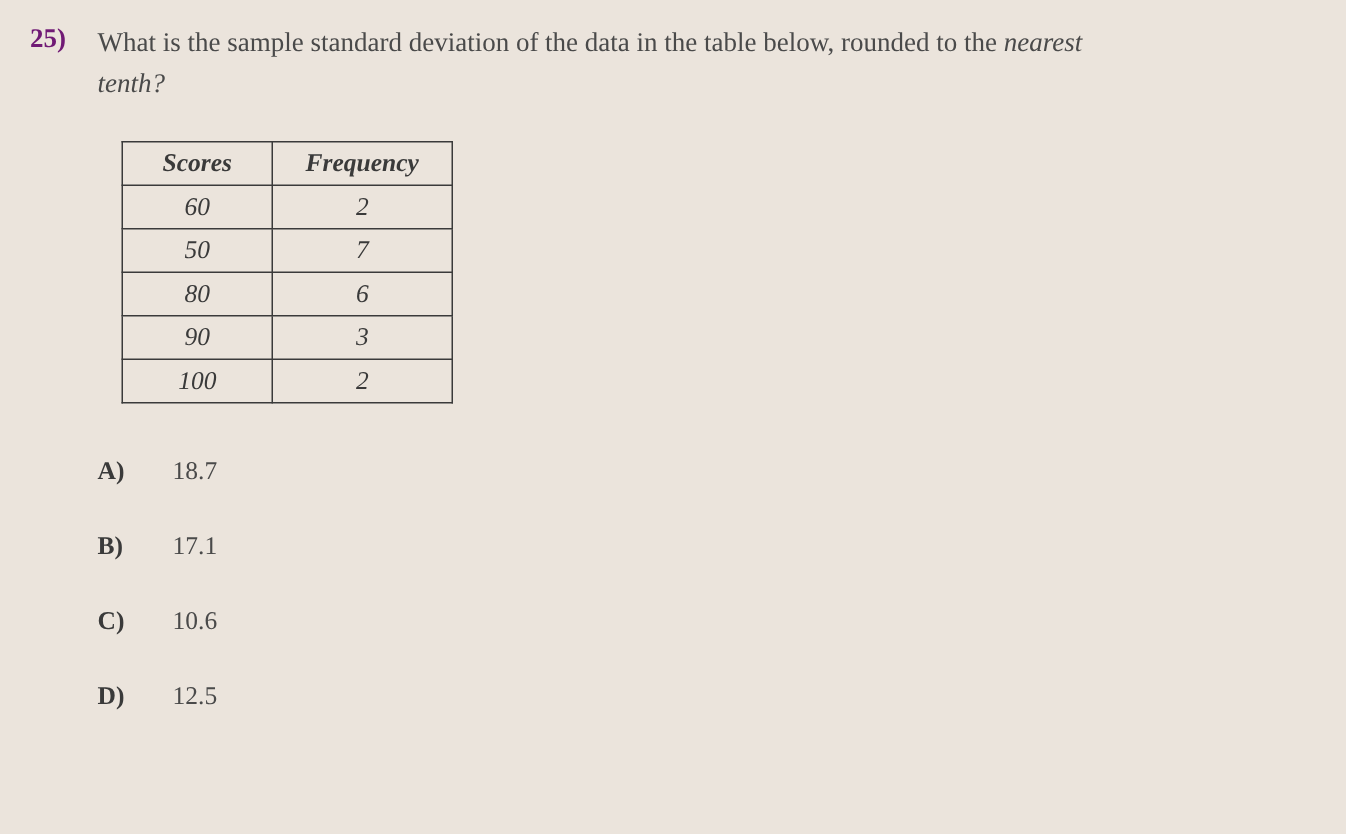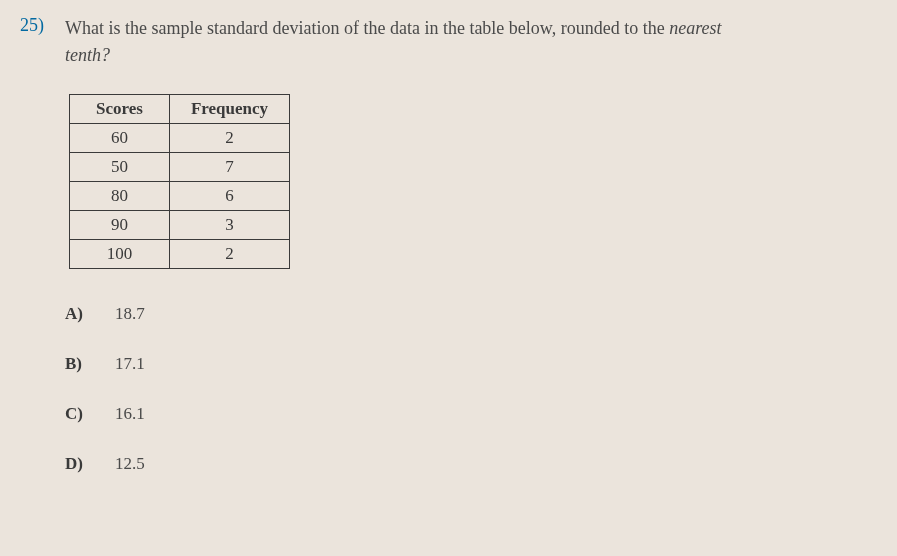--- a/index.html
+++ b/index.html
@@ -15,40 +15,41 @@
       padding: 15px 20px;
       color: #4a4a4a;
       position: relative;
     }
     .question-container {
       display: flex;
       align-items: flex-start;
       gap: 15px;
     }
     .question-number {
-      font-weight: normal;
-      color: #0369a1;
+      font-weight: bold;
+      color: #701a75;
       font-size: 18px;
       min-width: 30px;
     }
     .question-body {
       flex: 1;
     }
     .question-text {
       color: #4a4a4a;
       font-size: 18px;
       line-height: 1.5;
       margin-bottom: 23px;
     }
     .italic {
       font-style: italic;
     }
     .table-wrapper {
       margin-top: 25px;
-      margin-left: 4px;
+      margin-left: 16px;
+      font-style: italic;
     }
     table {
       border-collapse: collapse;
       background: transparent;
     }
     th, td {
       border: 1px solid #3a3a3a;
       padding: 4px 15px;
       text-align: center;
       font-size: 17px;
@@ -133,21 +134,21 @@
       <div class="option">
         <span class="option-label">A)</span>
         <span class="option-value">18.7</span>
       </div>
       <div class="option">
         <span class="option-label">B)</span>
         <span class="option-value">17.1</span>
       </div>
       <div class="option">
         <span class="option-label">C)</span>
-        <span class="option-value">16.1</span>
+        <span class="option-value">10.6</span>
       </div>
       <div class="option">
         <span class="option-label">D)</span>
         <span class="option-value">12.5</span>
       </div>
     </div>
   </div>
 </div>
 
 </body></html>

